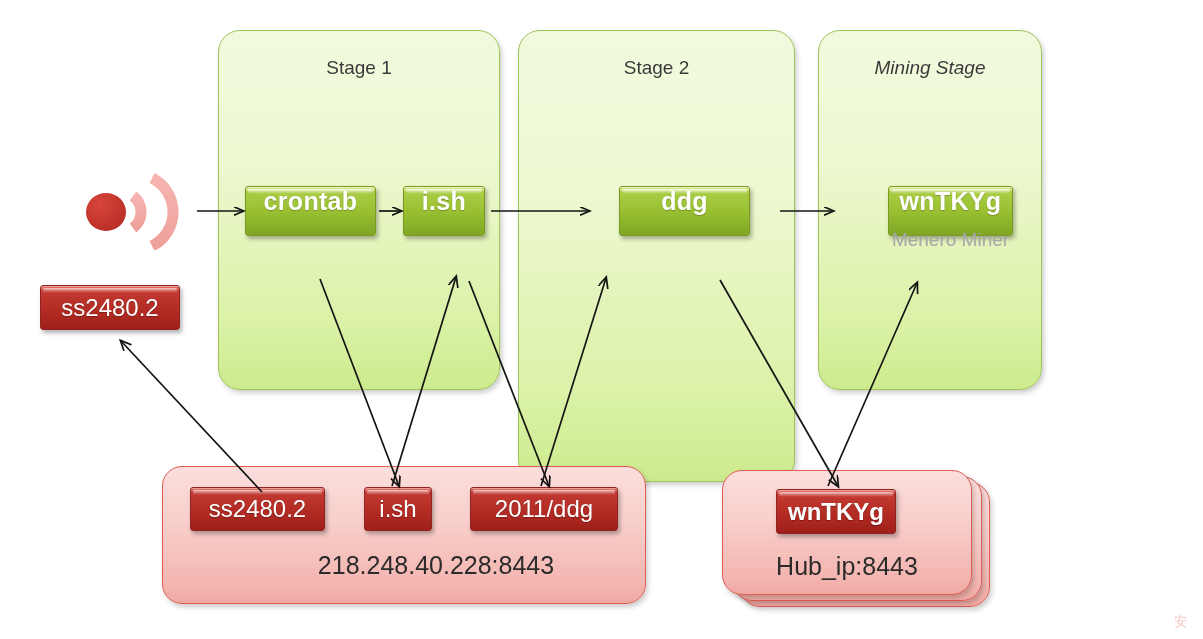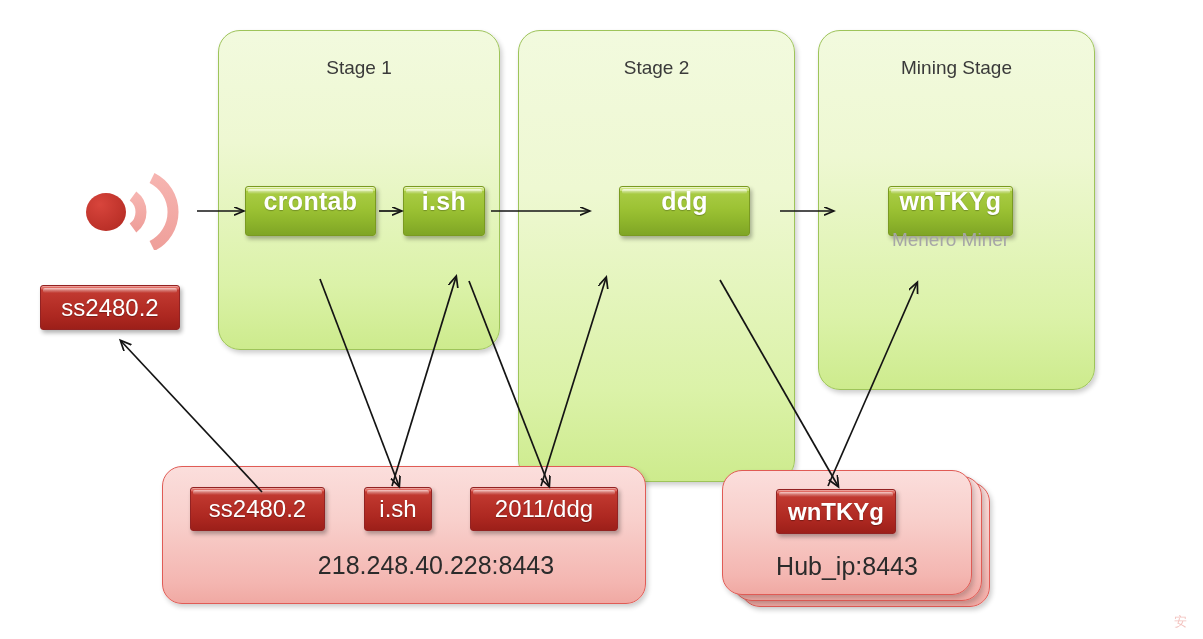--- a/index.html
+++ b/index.html
@@ -101,29 +101,29 @@
   }
 
   svg.overlay{position:absolute;left:0;top:0;width:1203px;height:639px;pointer-events:none;}
   .wm{position:absolute;right:16px;bottom:8px;font-size:13px;color:#f3c3bf;}
 </style>
 </head>
 <body>
 
 <div id="canvas">
 
-  <div class="stage" style="left:218px;top:30px;width:282px;height:320px;">
+  <div class="stage" style="left:218px;top:30px;width:282px;height:360px;">
     <div class="stage-title">Stage 1</div>
   </div>
 
   <div class="stage" style="left:518px;top:30px;width:277px;height:452px;">
     <div class="stage-title">Stage 2</div>
   </div>
 
-  <div class="stage" style="left:818px;top:30px;width:277px;height:360px;">
+  <div class="stage" style="left:818px;top:30px;width:224px;height:360px;font-style:italic;">
     <div class="stage-title">Mining Stage</div>
   </div>
 
   <svg style="position:absolute;left:78px;top:160px;width:120px;height:90px;" viewBox="0 0 120 90">
     <defs>
       <radialGradient id="dotg" cx="35%" cy="30%" r="75%">
         <stop offset="0%" stop-color="#d8453c"></stop>
         <stop offset="100%" stop-color="#b82e26"></stop>
       </radialGradient>
       <linearGradient id="arcg" x1="0" y1="0" x2="0" y2="1">

